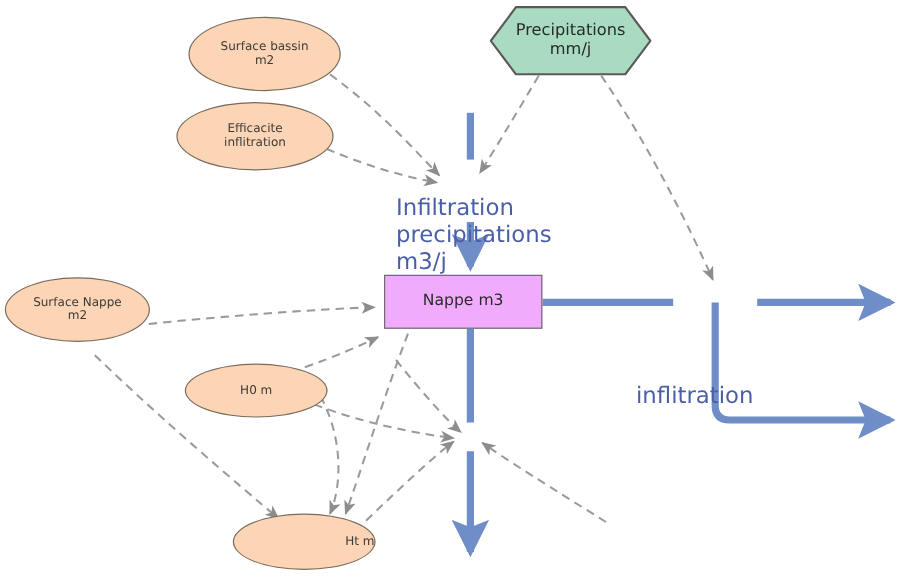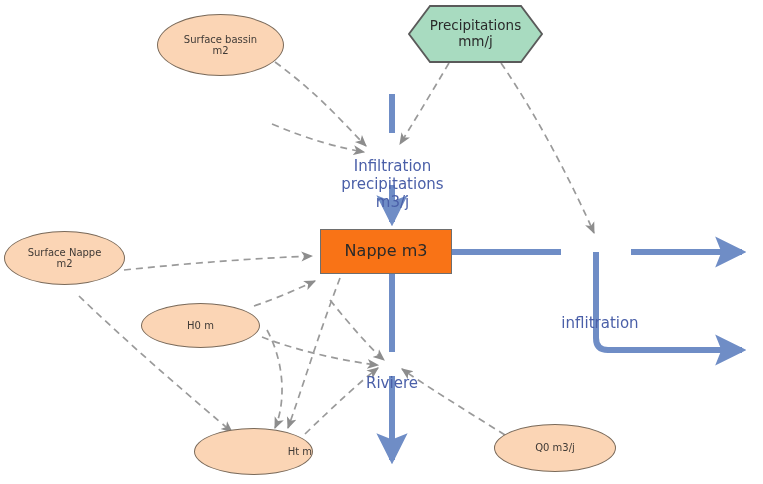--- a/index.html
+++ b/index.html
@@ -37,45 +37,44 @@
     white-space: pre-line;
   }
   .ellipse {
     border-radius: 50%;
     background: #fbd5b5;
     border: 1.6px solid #7a6a5a;
     color: #3f3a36;
     font-size: 10px;
   }
   .rect-stock {
-    background: #f97316;
+    background: #f0abfc;
     border: 1.6px solid #6e6e6e;
     color: #2a2a2a;
-    font-size: 16px;
+    font-size: 13px;
   }
   .hexnode {
     background: transparent;
     border: none;
     color: #2a2a2a;
     font-size: 13.5px;
     z-index: 3;
   }
   .hexbg {
     position: absolute;
     left: 0;
     top: 0;
     width: 100%;
     height: 100%;
     z-index: -1;
   }
   .flowlabel {
     position: absolute;
     color: #4a5fa8;
-    font-size: 15px;
-    text-align: center;
+    font-size: 19px;
     line-height: 1.2;
     white-space: pre-line;
     z-index: 4;
   }
 </style>
 </head>
 <body>
 
 <div id="canvas">
 
@@ -136,58 +135,56 @@
 
       <path d="M 330 300 C 350 325, 372 350, 384 360" marker-end="url(#grayArrow)"></path>
     </g>
   </svg>
 
   <div class="node ellipse" style="left:157px; top:14px; width:127px; height:62px;">
     <span>Surface bassin
 m2</span>
   </div>
 
+  <div class="node ellipse" style="left:147px; top:85px; width:131px; height:57px;">
+    <span>Efficacite
+inflitration</span>
+  </div>
 
   <div class="node hexnode" style="left:408px; top:5px; width:135px; height:58px;">
     <svg class="hexbg" viewBox="0 0 135 58" preserveAspectRatio="none">
       <polygon points="22,1 113,1 134,29 113,57 22,57 1,29" fill="#a8dbc0" stroke="#5a5a5a" stroke-width="1.8"></polygon>
     </svg>
     <span>Precipitations
 mm/j</span>
   </div>
 
   <div class="node rect-stock" style="left:320px; top:229px; width:132px; height:45px;">
     <span>Nappe m3</span>
   </div>
 
   <div class="node ellipse" style="left:4px; top:231px; width:121px; height:54px;">
     <span>Surface Nappe
 m2</span>
   </div>
 
-  <div class="node ellipse" style="left:141px; top:303px; width:119px; height:45px;">
+  <div class="node ellipse" style="left:154px; top:303px; width:119px; height:45px;">
     <span>H0 m</span>
   </div>
 
   <div class="node ellipse" style="left:194px; top:428px; width:119px; height:47px;justify-content:flex-end;">
     <span>Ht m</span>
   </div>
 
-  <div class="node ellipse" style="left:494px; top:424px; width:122px; height:48px;">
-    <span>Q0 m3/j</span>
-  </div>
 
   <div class="flowlabel" style="left:330px; top:139px; width:125px;">
     <span>Infiltration
 precipitations
 m3/j</span>
   </div>
 
 
   <div class="flowlabel" style="left:530px; top:296px; width:140px;">
     <span>inflitration</span>
   </div>
 
-  <div class="flowlabel" style="left:342px; top:356px; width:100px;">
-    <span>Riviere</span>
-  </div>
 
 </div>
 
 </body></html>

